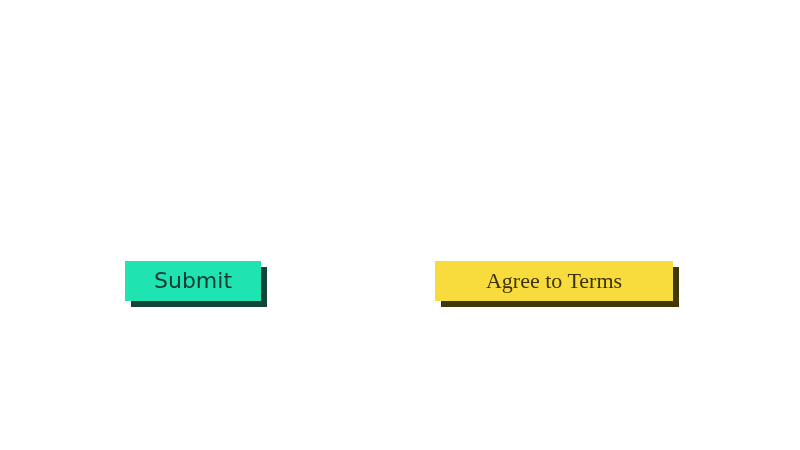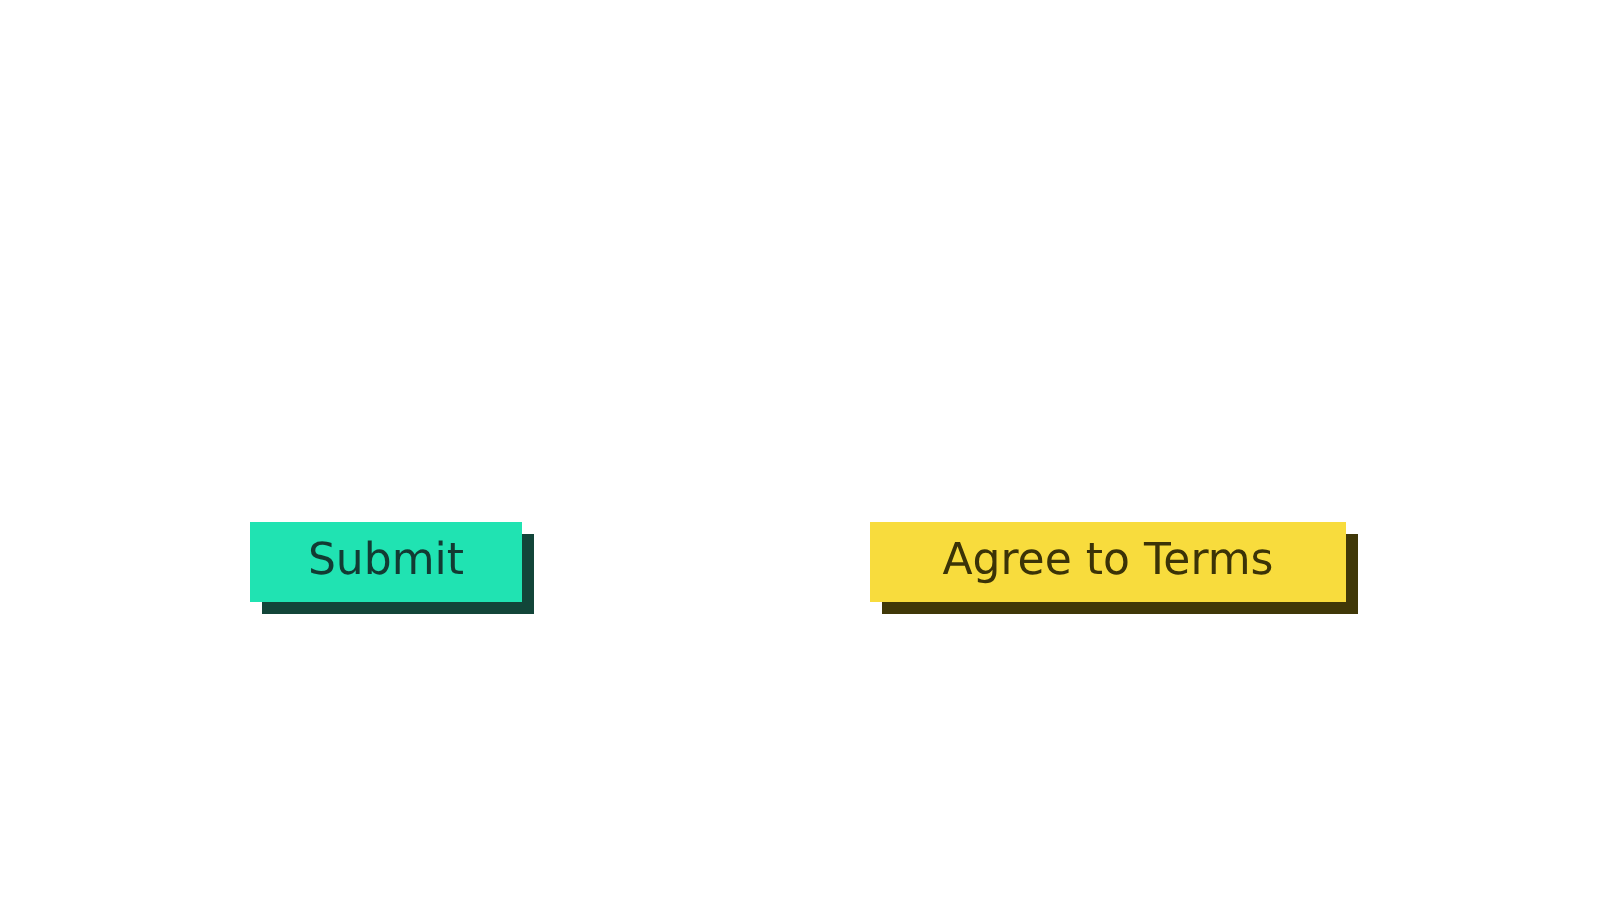--- a/index.html
+++ b/index.html
@@ -30,21 +30,21 @@
     line-height: 1;
     border: none;
     padding: 0;
     cursor: pointer;
     box-shadow: 6px 6px 0 var(--shadow-color, #000);
     font-family: "DejaVu Sans", "Liberation Sans", sans-serif;
     white-space: nowrap;
   }
   .btn-submit { left: 125px; width: 136px; }
   .btn-delete { left: 287px; width: 130px; }
-  .btn-agree  { left: 435px; width: 238px; }
+  .btn-agree  { left: 435px; width: 238px; font-family: Liberation Serif, serif; }
   .btn .label {
     pointer-events: none;
   }
 </style>
 </head>
 <body>
 
 <div class="page">
 
   <button class="btn btn-submit" style="background: rgb(32, 227, 178); color: rgb(18, 59, 51); --shadow-color: #124539;">

